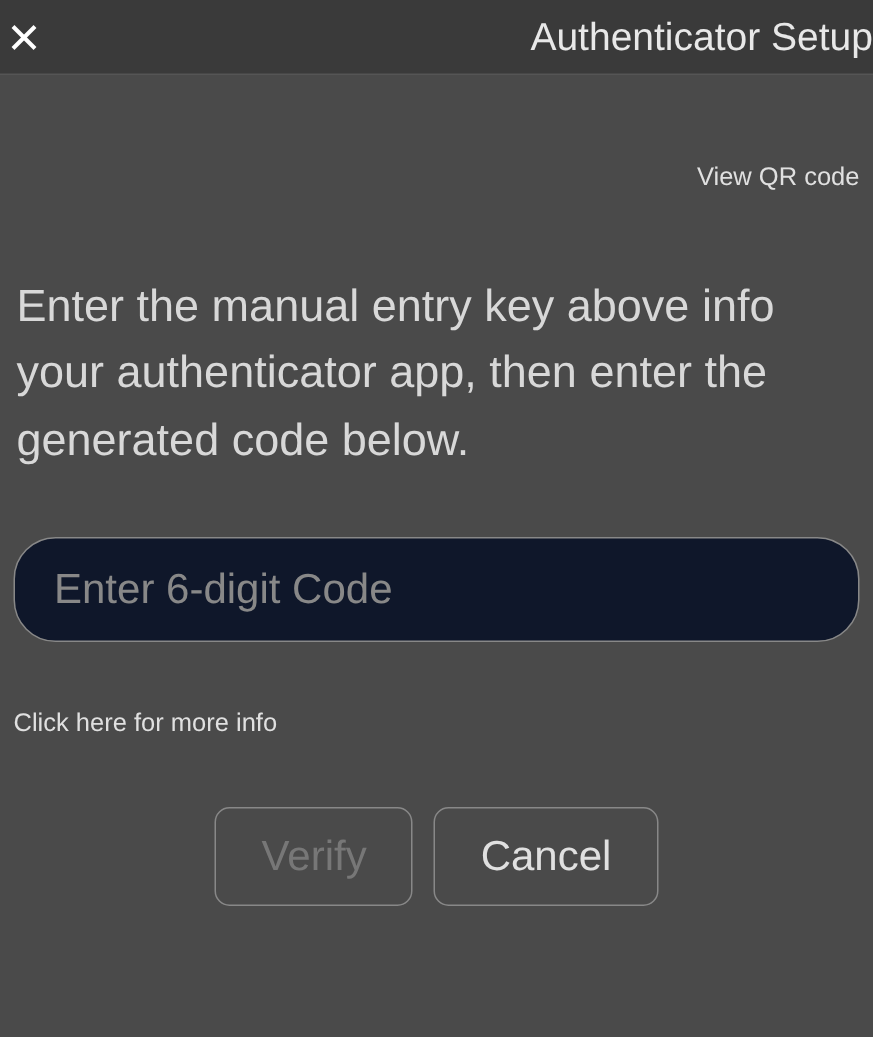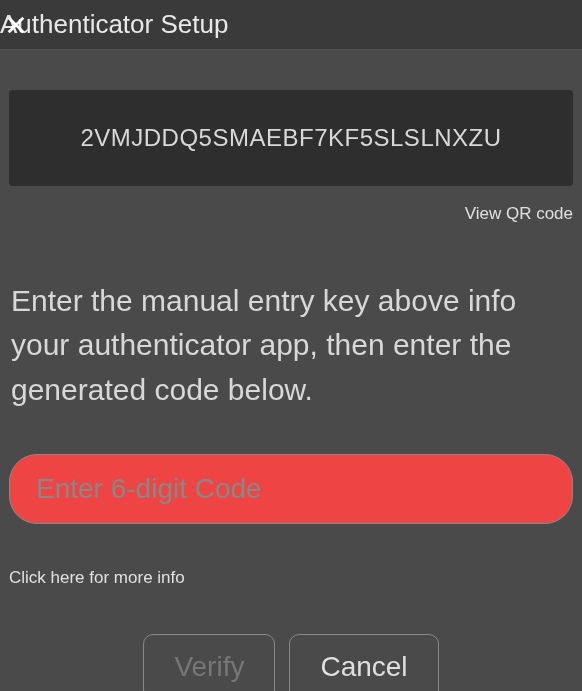--- a/index.html
+++ b/index.html
@@ -36,21 +36,21 @@
       height: 24px;
     }
     .close-btn svg {
       width: 22px;
       height: 22px;
       stroke: #fff;
       stroke-width: 3;
     }
     .title {
       flex: 1;
-      text-align: left;
+      text-align: right;
       font-size: 26px;
       font-weight: 500;
       color: #e8e8e8;
     }
     .content {
       padding: 40px 9px 0 9px;
     }
     .key-box {
       background: #2e2e2e;
       border-radius: 4px;
@@ -73,21 +73,21 @@
       margin-top: 55px;
       font-size: 30px;
       line-height: 1.48;
       color: #d8d8d8;
       font-weight: 400;
       padding: 0 2px;
     }
     .code-input {
       margin-top: 42px;
       width: 100%;
-      background: #ef4444;
+      background: #0f172a;
       border: 1.5px solid #888;
       border-radius: 28px;
       padding: 18px 26px;
       font-size: 28px;
       color: #fff;
       outline: none;
       font-family: inherit;
     }
     .code-input::placeholder {
       color: #888;
@@ -130,21 +130,20 @@
   <div class="close-btn">
     <svg viewBox="0 0 24 24" fill="none">
       <line x1="4" y1="4" x2="20" y2="20"></line>
       <line x1="20" y1="4" x2="4" y2="20"></line>
     </svg>
   </div>
   <div class="title">Authenticator Setup</div>
 </div>
 
 <div class="content">
-  <div class="key-box">2VMJDDQ5SMAEBF7KF5SLSLNXZU</div>
   <div class="view-qr">View QR code</div>
   <div class="instructions">Enter the manual entry key above info your authenticator app, then enter the generated code below.</div>
   <input type="text" class="code-input" placeholder="Enter 6-digit Code" style="">
   <div class="more-info">Click here for more info</div>
   <div class="button-row">
     <button class="btn btn-verify">Verify</button>
     <button class="btn btn-cancel">Cancel</button>
   </div>
 </div>
 

